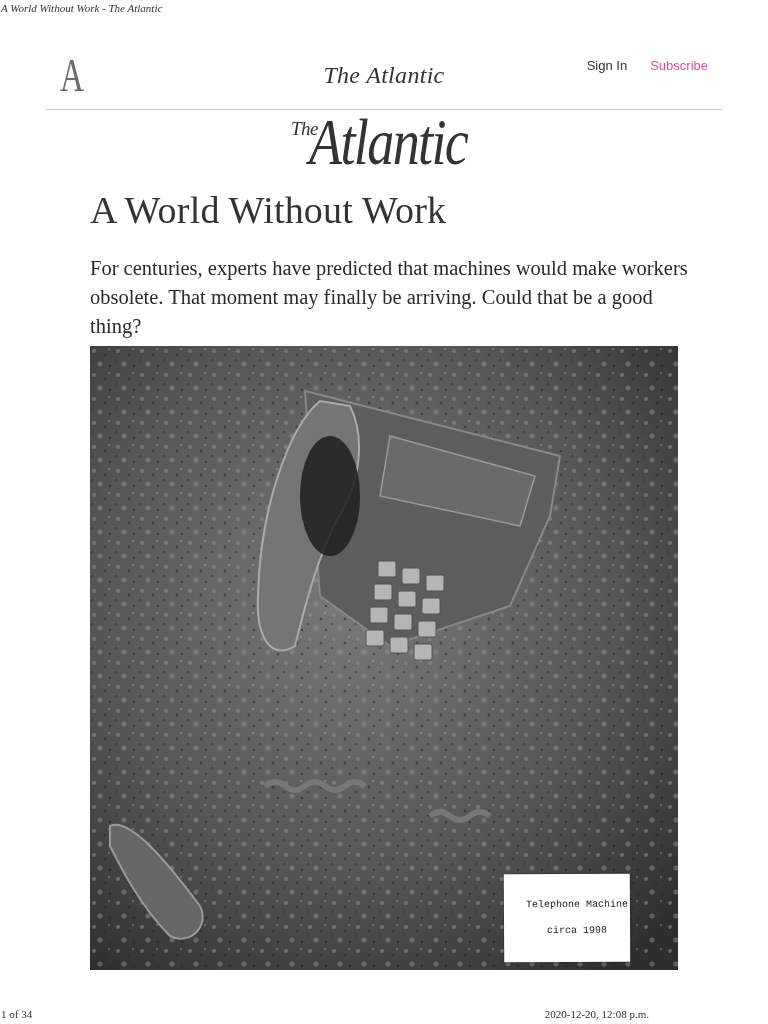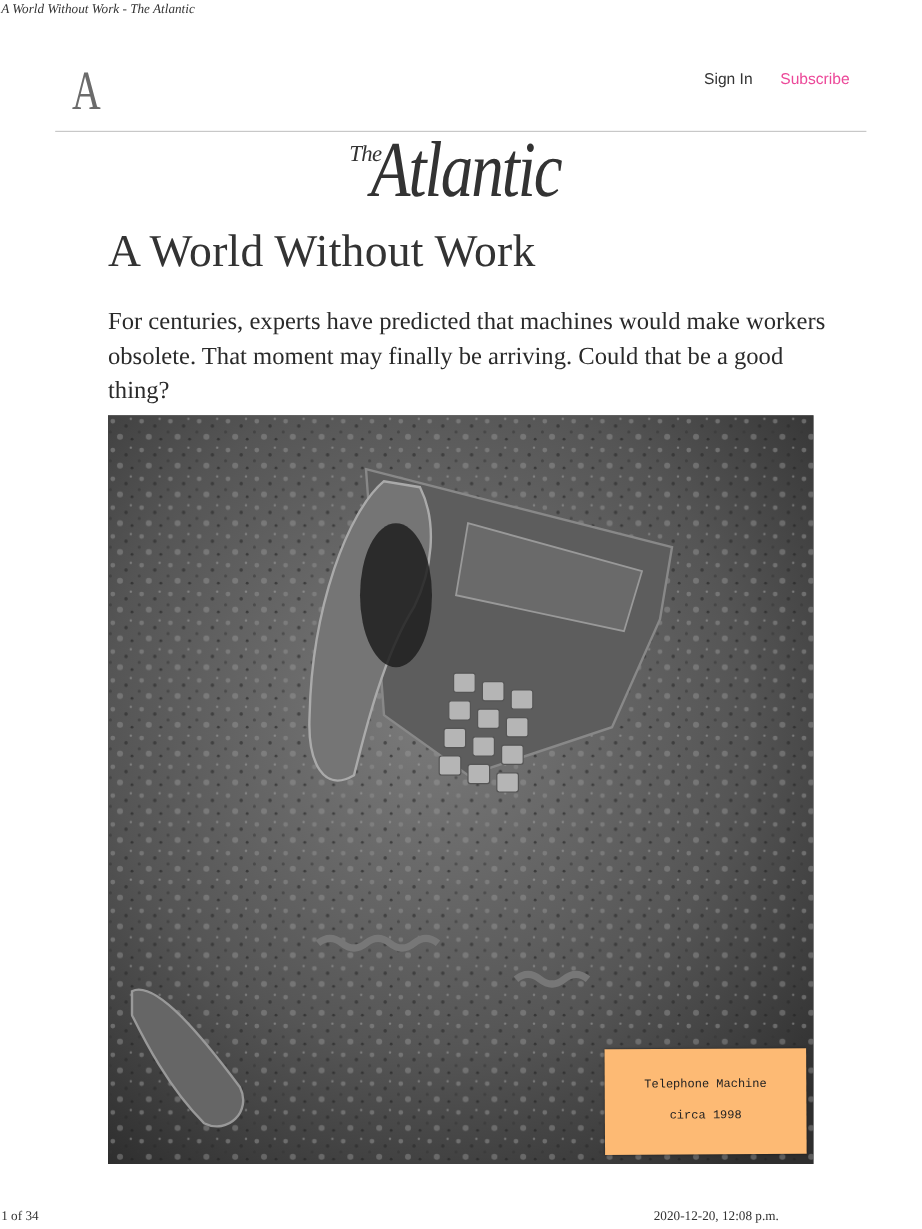--- a/index.html
+++ b/index.html
@@ -34,41 +34,42 @@
   .headline { position: absolute; left: 90px; top: 188px; font-family: "Liberation Serif", serif;
     font-size: 38px; font-weight: normal; color: #333; letter-spacing: 0.2px; white-space: nowrap; }
 
   .dek { position: absolute; left: 90px; top: 254px; width: 600px; font-family: "Liberation Serif", serif;
     font-size: 20.5px; line-height: 29px; color: #2a2a2a; }
 
   .hero { position: absolute; left: 90px; top: 346px; width: 588px; height: 624px; overflow: hidden;
     background: #4a4a4a; }
   .hero svg { display: block; }
 
-  .caption-card { position: absolute; left: 414px; top: 528px; width: 168px; height: 88px;
-    background: #fdba74; box-shadow: 0 0 2px rgba(0,0,0,0.6); transform: rotate(-0.3deg); }
+  .caption-card { position: absolute; left: 414px; top: 528px; width: 126px; height: 88px;
+    background: #ffffff; box-shadow: 0 0 2px rgba(0,0,0,0.6); transform: rotate(-0.3deg); padding-left: 10px; }
   .caption-line1, .caption-line2 { position: absolute; width: 100%; text-align: center;
     font-family: "Liberation Mono", monospace; font-size: 10px; color: #222; }
   .caption-line1 { top: 25px; }
   .caption-line2 { top: 51px; }
 
   .print-footer { position: absolute; bottom: 0; left: 0; width: 651px; height: 20px;
     font-family: "Liberation Serif", serif; font-size: 11px; color: #333; }
   .page-count { position: absolute; left: 1px; top: 4px; }
   .print-date { position: absolute; right: 2px; top: 4px; }
 </style>
 </head>
 <body>
 
 <div class="print-header">
   <span class="print-title">A World Without Work - The Atlantic</span>
 </div>
 
 <header class="site-header">
   <span class="logo-a">A</span>
+  <div class="wordmark">The Atlantic</div>
   <nav class="nav-links">
     <a class="nav-signin">Sign In</a>
     <a class="nav-subscribe">Subscribe</a>
   </nav>
 </header>
 
 <div class="mag-logo">
   <span class="mag-the">The</span>
   <span class="mag-atlantic">Atlantic</span>
 </div>

